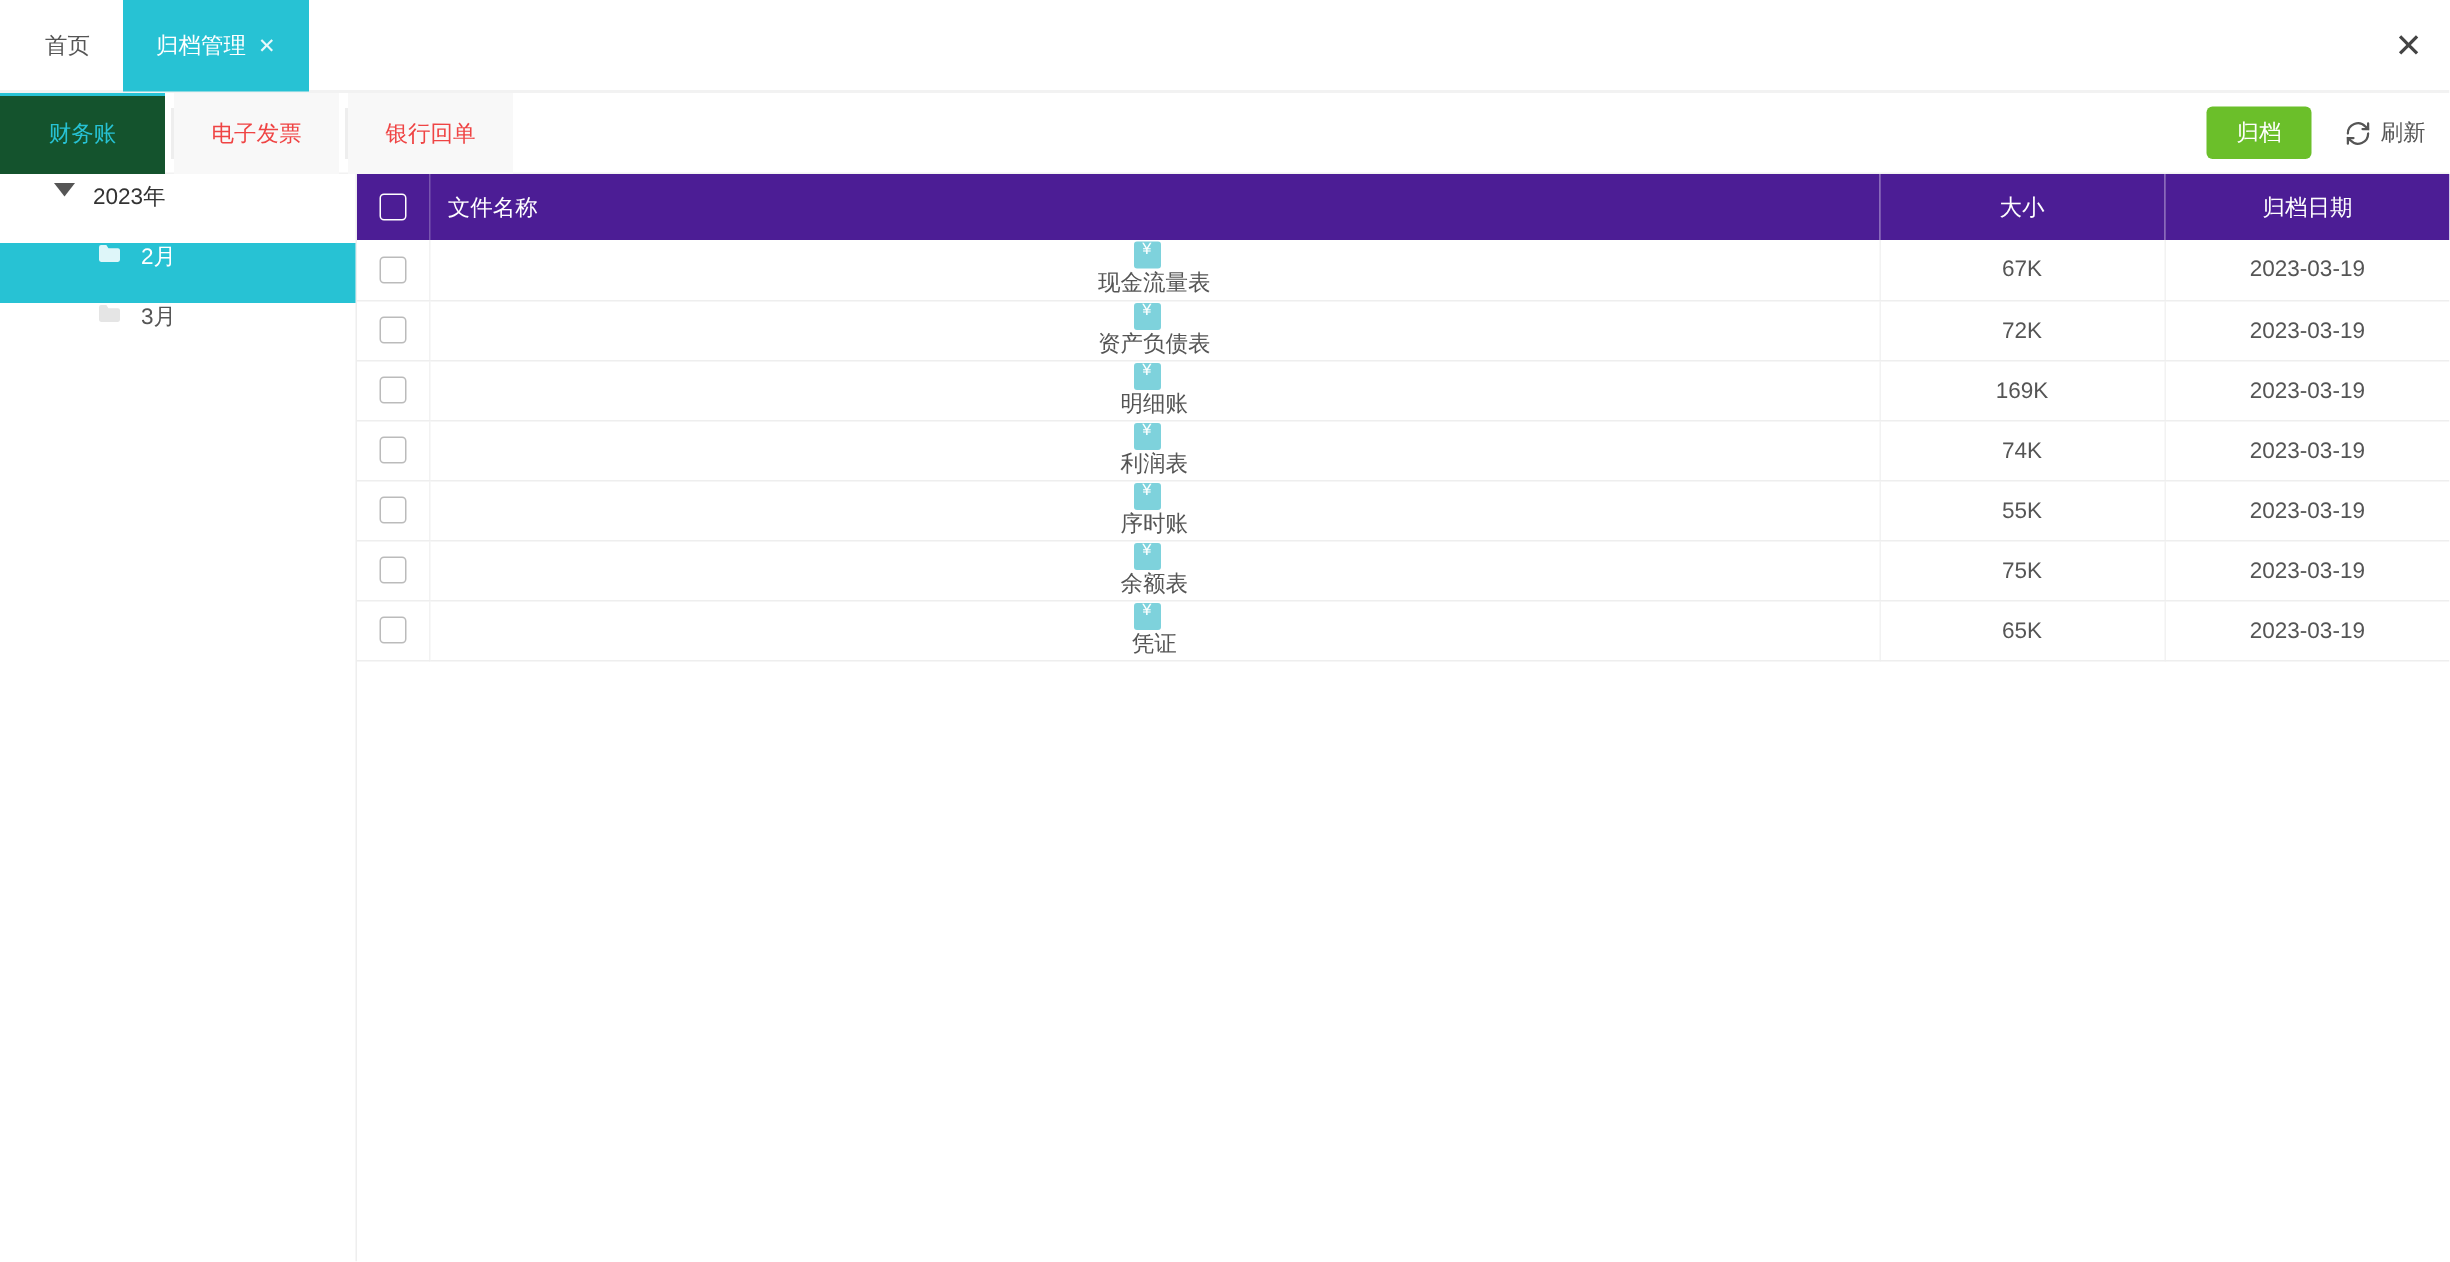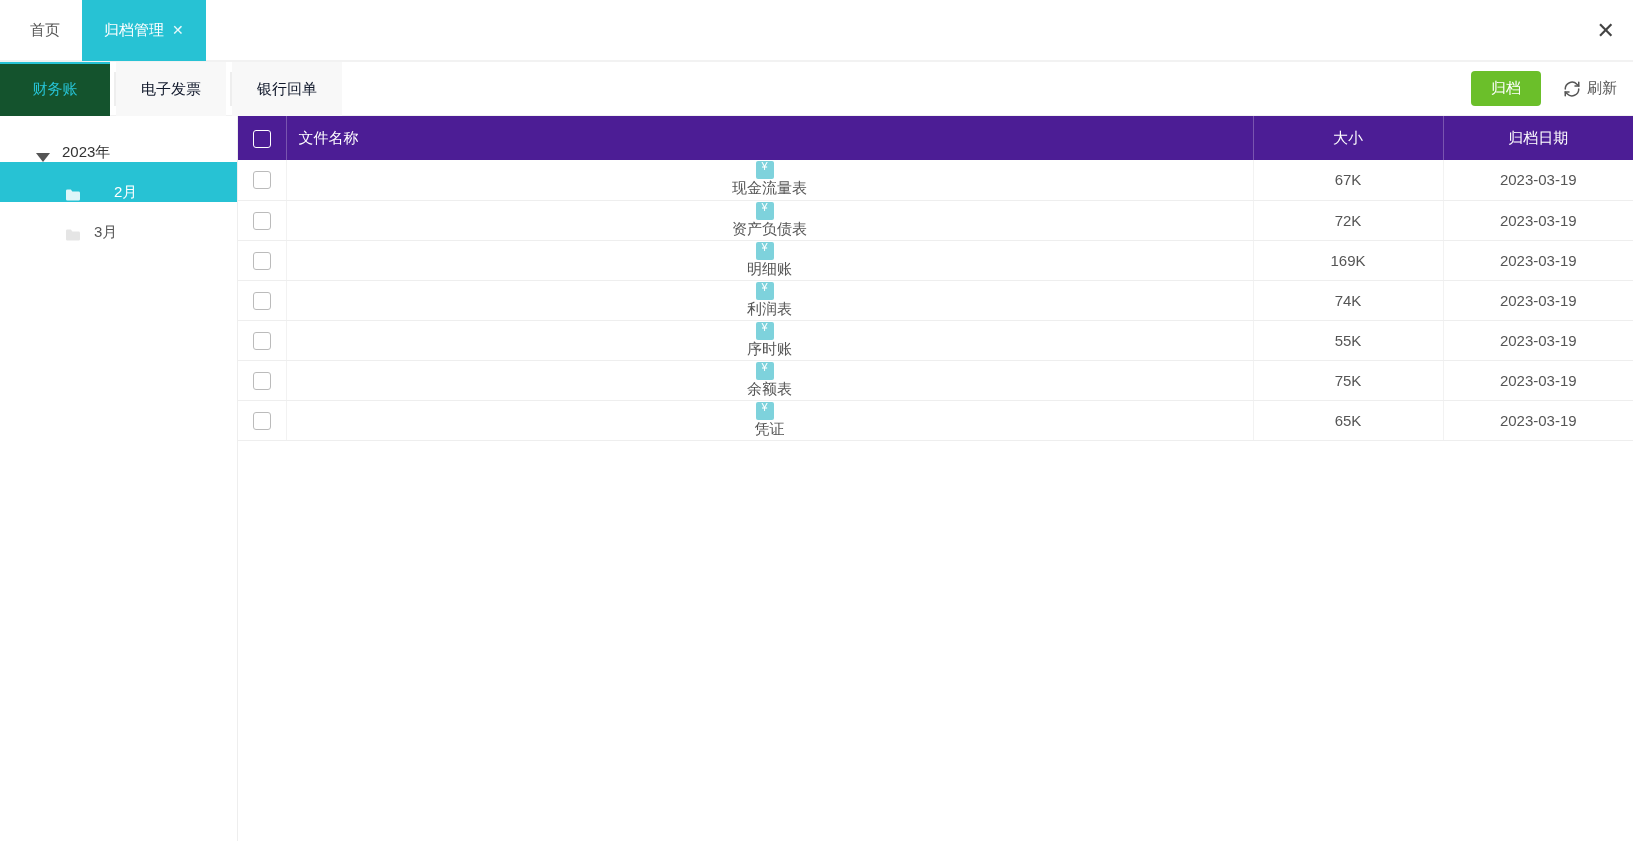--- a/index.html
+++ b/index.html
@@ -8,35 +8,35 @@
     
     .page-tabs { display: flex; align-items: center; height: 62px; padding: 0 8px; background: #fff; border-bottom: 2px solid #f2f2f2; position: relative; }
     .page-tab { padding: 0 22px; height: 62px; display: flex; align-items: center; color: #555; cursor: pointer; }
     .page-tab.active { background: #27c2d4; color: #fff; }
     .page-tab .close { margin-left: 8px; font-size: 14px; opacity: .9; }
     .page-tabs .right-close { position: absolute; right: 18px; top: 0; height: 62px; display: flex; align-items: center; font-size: 22px; color: #444; cursor: pointer; }
 
     
     .toolbar-row { display: flex; align-items: center; height: 54px; padding: 0 10px 0 0; border-bottom: 1px solid #f2f2f2; }
     .subtabs { display: flex; }
-    .subtab { width: 110px; height: 54px; display: flex; align-items: center; justify-content: center; color: #0f172a; border-top: 2px solid transparent; cursor: pointer; margin-right: 4px; background: #f8f8f8; }
+    .subtab { width: 110px; height: 54px; display: flex; align-items: center; justify-content: center; color: #ef4444; border-top: 2px solid transparent; cursor: pointer; margin-right: 4px; background: #f8f8f8; }
     .subtab.active { color: #27c2d4; border-top-color: #27c2d4; background: #14532d; }
     .tab-sep { border-left: 2px solid #eee; height: 34px; align-self: center; }
     .toolbar-row .spacer { flex: 1; }
     .btn-primary { background: #6bbf2a; color: #fff; padding: 8px 20px; border-radius: 4px; cursor: pointer; margin-right: 22px; }
     .btn-refresh { display: flex; align-items: center; color: #555; cursor: pointer; margin-right: 6px; }
     .btn-refresh svg { margin-right: 6px; }
 
     
     .body { display: flex; height: calc(841px - 62px - 54px); }
     .sidebar { width: 238px; border-right: 1px solid #eee; padding-top: 6px; }
-    .tree-node { display: flex; align-items: flex-end; height: 40px; padding-left: 40px; color: #333; cursor: pointer; }
+    .tree-node { display: flex; align-items: flex-start; height: 40px; padding-left: 40px; color: #333; cursor: pointer; }
     .tree-node.root { padding-left: 36px; font-weight: 500; }
     .tree-node.child { padding-left: 64px; color: #555; }
-    .tree-node.selected { background: #27c2d4; color: #fff; gap: 20px; }
+    .tree-node.selected { background: #27c2d4; color: #fff; }
     .tree-caret { width: 0; height: 0; border-left: 7px solid transparent; border-right: 7px solid transparent; border-top: 9px solid #555; margin-right: 12px; }
     .folder-icon { width: 18px; height: 14px; margin-right: 12px; display: inline-block; }
     .folder-icon svg { display: block; }
 
     .main { flex: 1; min-width: 0; }
 
     table.grid { width: 100%; border-collapse: collapse; }
     .grid thead th { background: #4c1d95; color: #fff; font-weight: 500; height: 44px; padding: 0 12px; text-align: left; border-right: 1px solid rgba(255,255,255,.25); margin-left: 36px; }
     .grid thead th:last-child { border-right: none; }
     .grid thead th.center, .grid tbody td.center { text-align: center; }

